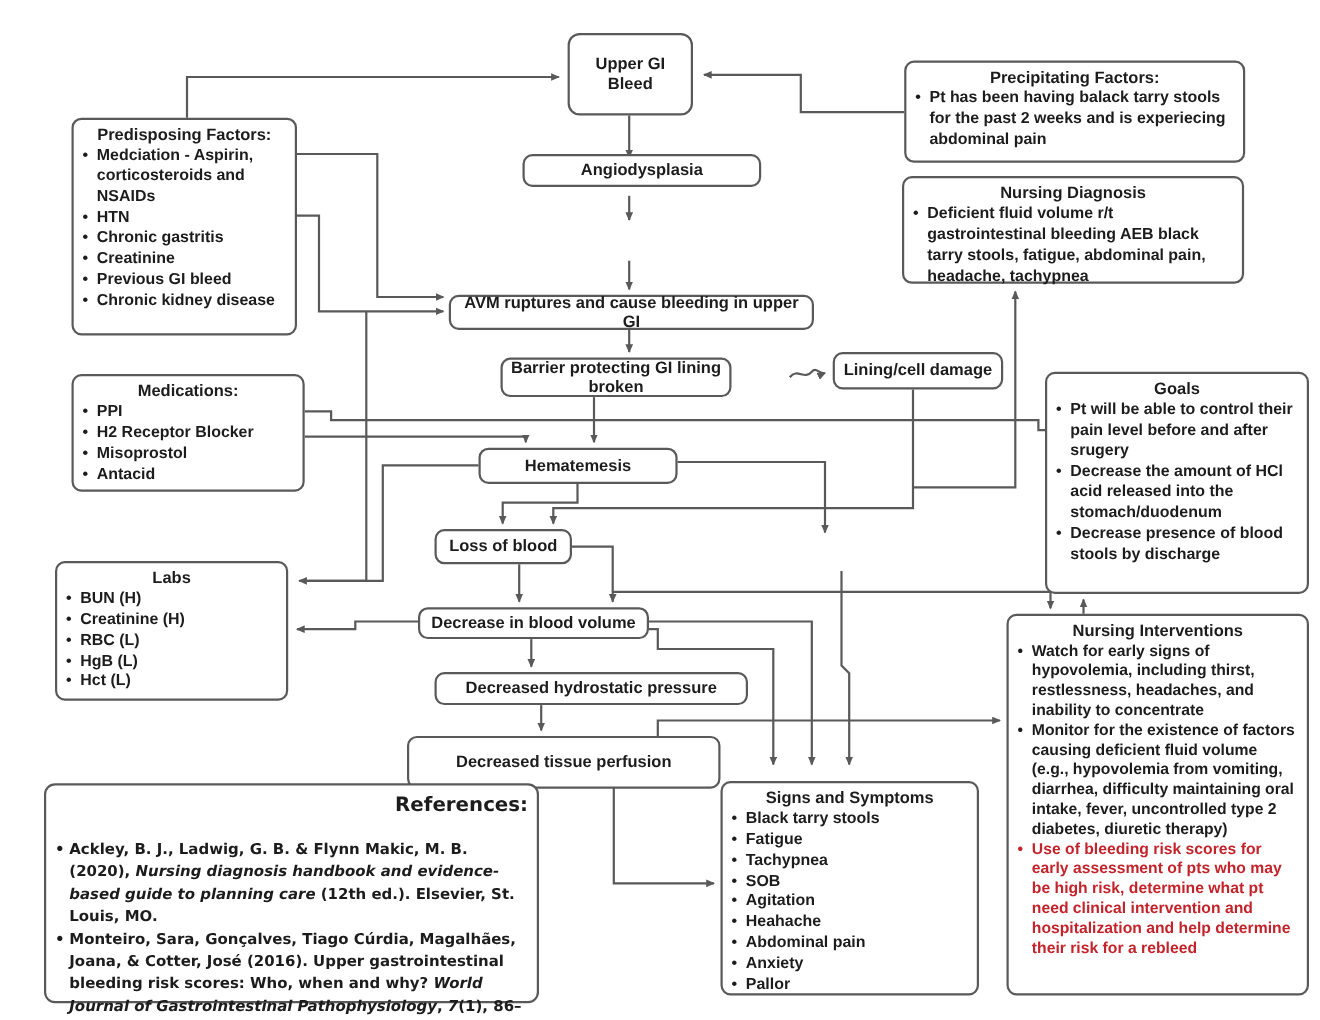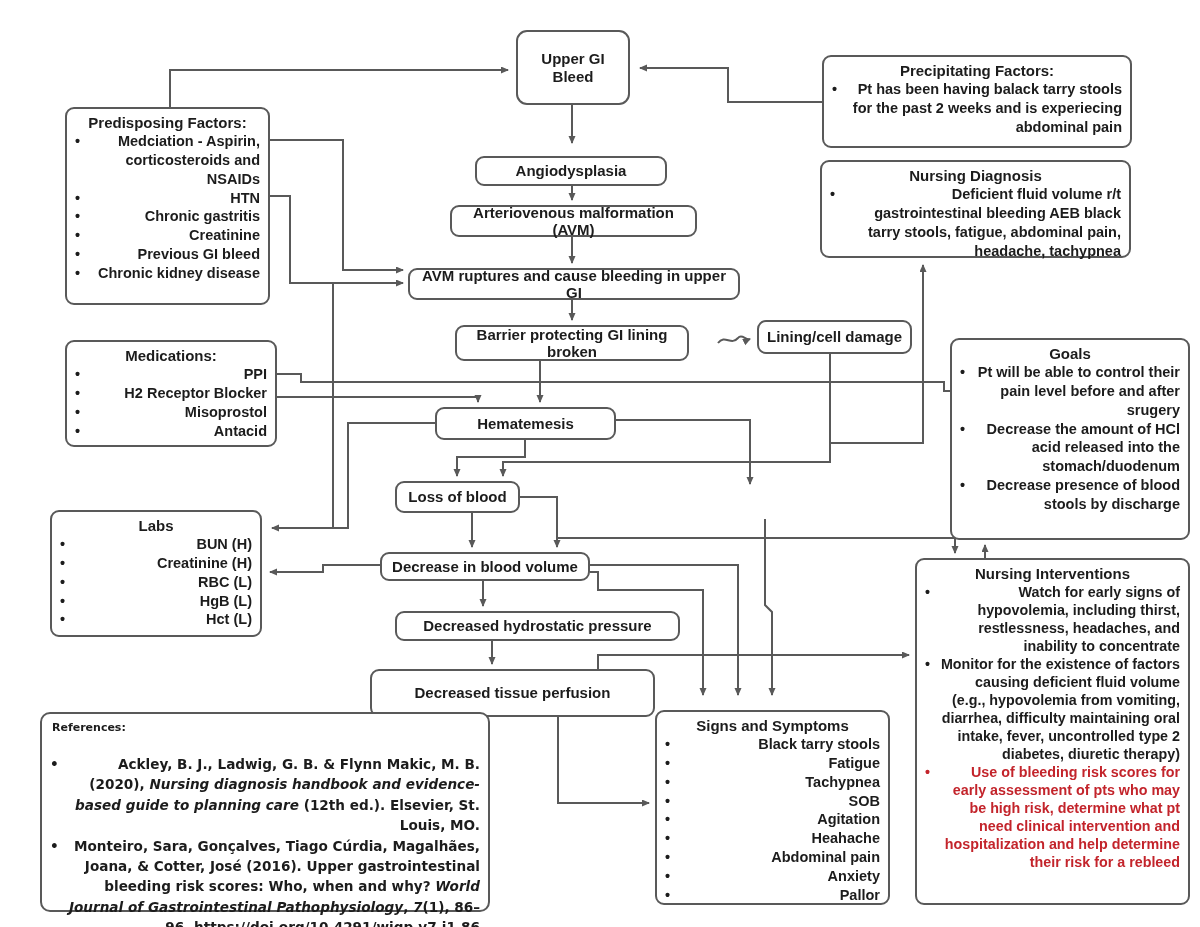--- a/index.html
+++ b/index.html
@@ -7,26 +7,26 @@
           font-family:"Liberation Sans",sans-serif;color:#1c1c1c;overflow:hidden;}
   svg.wires{position:absolute;left:0;top:0;z-index:0;}
   .node,.panel{position:absolute;background:#fff;border:2px solid #595959;border-radius:9px;
           box-sizing:border-box;z-index:1;}
   .node{display:flex;align-items:center;justify-content:center;text-align:center;
         font-size:15px;font-weight:600;line-height:1.15;white-space:pre-line;padding:2px 6px;}
   .panel{padding:5px 8px 4px 8px;border-width:2.5px;font-size:15px;font-weight:600;}
   .panel .ptitle{text-align:center;font-size:15px;font-weight:600;margin-bottom:1px;}
   .bullet{display:flex;line-height:1.3;font-size:14.5px;}
   .bullet .dot{width:13px;flex:0 0 13px;text-align:left;}
-  .bullet .bt{flex:1;text-align:right;}
+  .bullet .bt{flex:1;}
   .bullet.red{color:var(--red,#c3242b);}
   #p-interventions .bullet{line-height:1.26;font-size:14.3px;}
   #p-signs .bullet{line-height:1.3;}
   #p-references{border-width:2.5px;border-radius:10px;font-family:"DejaVu Sans",sans-serif;}
-  #p-references .ptitle{text-align:left;font-size:11px;font-weight:700;margin:2px 0 20px 2px;}
+  #p-references .ptitle{text-align:right;font-size:18px;font-weight:700;margin:2px 0 20px 2px;}
   #p-references .bullet{font-size:13.6px;font-weight:700;line-height:1.5;}
   .it{font-style:italic;}
 </style>
 </head>
 <body>
 
 <div id="canvas">
 
   <svg class="wires" width="1200" height="927">
     <defs>
@@ -63,24 +63,23 @@
       <line x1="985" y1="558" x2="985" y2="545" marker-end="url(#arr)"></line>
       <polyline points="598,669 598,655 909,655" marker-end="url(#arr)"></polyline>
       <polyline points="558,701 558,803 649,803" marker-end="url(#arr)"></polyline>
       <polyline points="590,572 598,572 598,590 703,590 703,695" marker-end="url(#arr)"></polyline>
       <polyline points="590,565 738,565 738,695" marker-end="url(#arr)"></polyline>
     </g>
   </svg>
 
   <div class="node" style="left:516px;top:30px;width:114px;height:75px;border-radius:11px">Upper GI
 Bleed</div>
-  <div class="node" style="left:475px;top:156px;width:192px;height:30px">Angiodysplasia</div>
-  <div class="node" style="left:450px;top:205px;width:247px;height:32px">Arteriovenous malformation (AVM)</div>
+  <div class="node" style="left:475px;top:140px;width:217px;height:30px">Angiodysplasia</div>
   <div class="node" style="left:408px;top:268px;width:332px;height:32px">AVM ruptures and cause bleeding in upper GI</div>
-  <div class="node" style="left:455px;top:325px;width:234px;height:36px">Barrier protecting GI lining broken</div>
+  <div class="node" style="left:455px;top:325px;width:210px;height:36px">Barrier protecting GI lining broken</div>
   <div class="node" style="left:435px;top:407px;width:181px;height:33px">Hematemesis</div>
   <div class="node" style="left:757px;top:320px;width:155px;height:34px">Lining/cell damage</div>
   <div class="node" style="left:395px;top:481px;width:125px;height:32px">Loss of blood</div>
   <div class="node" style="left:380px;top:552px;width:210px;height:29px">Decrease in blood volume</div>
   <div class="node" style="left:395px;top:611px;width:285px;height:30px">Decreased hydrostatic pressure</div>
   <div class="node" style="left:370px;top:669px;width:285px;height:48px">Decreased tissue perfusion</div>
 
   <div class="panel" id="p-predisposing" style="left:65px;top:107px;width:205px;height:198px">
     <div class="ptitle">Predisposing Factors:</div>
     <div>

